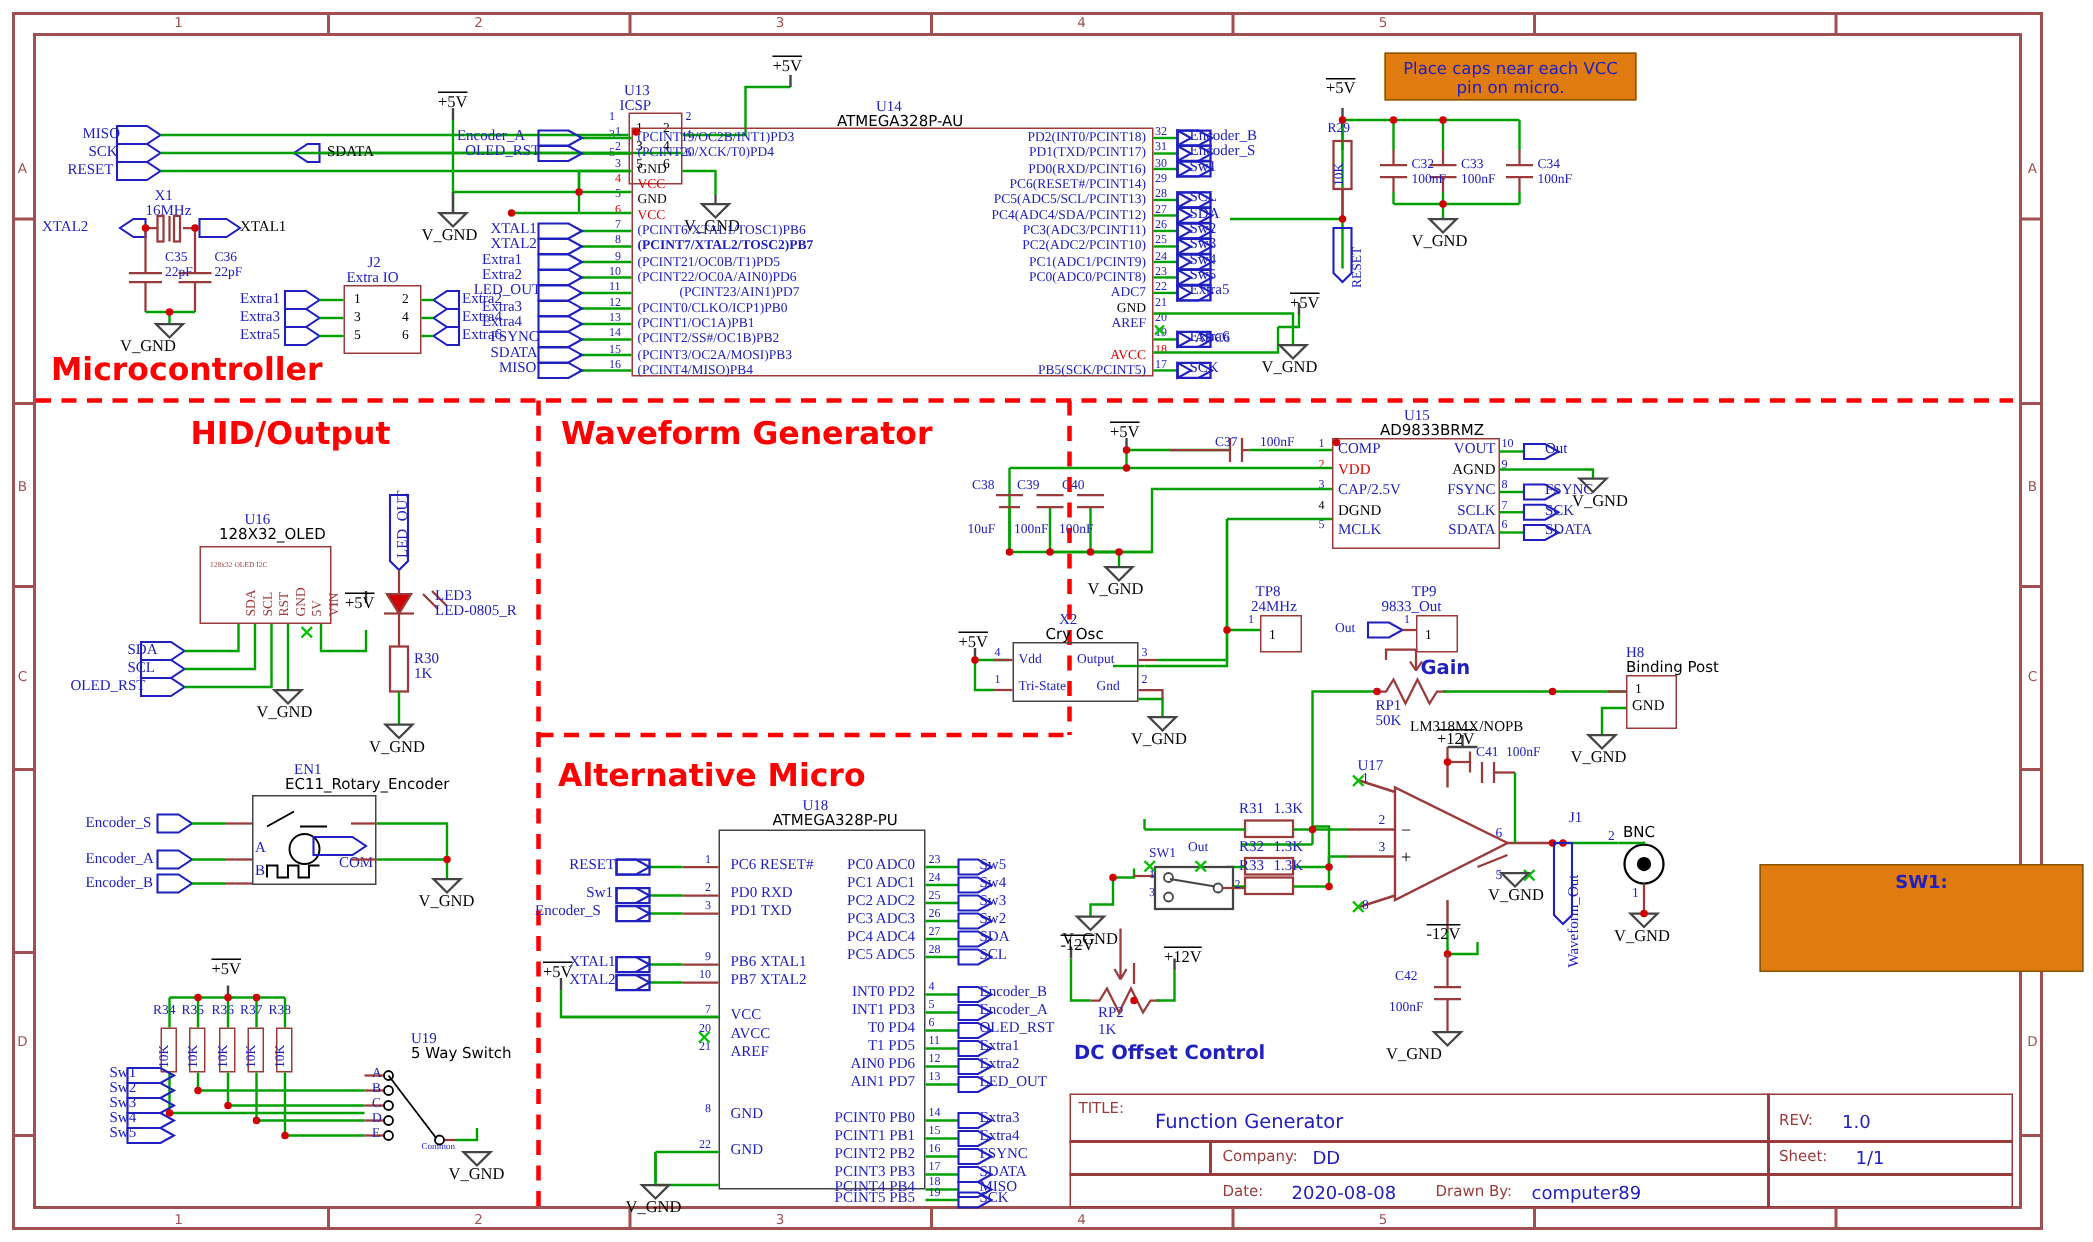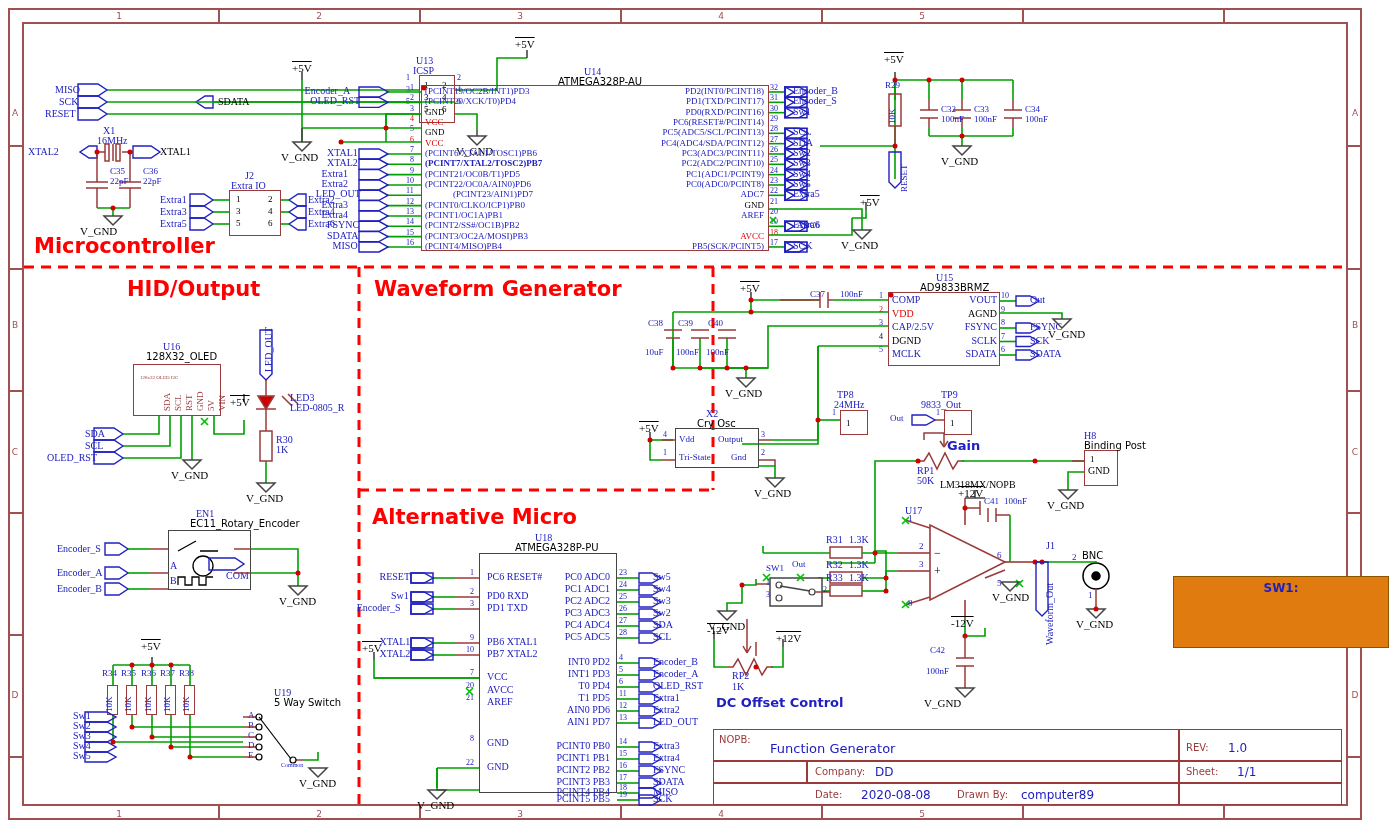--- a/index.html
+++ b/index.html
@@ -90,20 +90,23 @@
     <line x1="359" y1="267" x2="359" y2="805" stroke="#FF0000" stroke-width="3" stroke-dasharray="10,7"></line>
     <line x1="713" y1="267" x2="713" y2="490" stroke="#FF0000" stroke-width="3" stroke-dasharray="10,7"></line>
     <line x1="359" y1="490" x2="713" y2="490" stroke="#FF0000" stroke-width="3" stroke-dasharray="10,7"></line>
   </svg>
 
   <div class="sec" style="left:34px;top:234px;">Microcontroller</div>
   <div class="sec" style="left:127px;top:277px;">HID/Output</div>
   <div class="sec" style="left:374px;top:277px;">Waveform Generator</div>
   <div class="sec" style="left:372px;top:505px;">Alternative Micro</div>
 
+  <div class="note" style="left:923px;top:35px;width:168px;height:32px;padding-top:3px;font-size:11px;line-height:13px;">
+    <span id="note1"><div>Place caps near each VCC</div><div>pin on micro.</div></span>
+  </div>
 
   <div class="note" style="left:1173px;top:576px;width:216px;height:72px;padding-top:4px;font-size:11px;line-height:14px;">
     <div style="font-weight:bold;font-size:12px;">SW1:</div>
   </div>
 
   <div class="box" style="left:419px;top:75px;width:36px;height:48px;"></div>
   <div class="t blue f10" style="left:416px;top:55px;">U13</div>
   <div class="t blue f10" style="left:413px;top:65px;">ICSP</div>
   <div class="t black f9" style="left:424px;top:80px;">1</div>
   <div class="t black f9" style="left:442px;top:80px;">2</div>
@@ -1248,21 +1251,21 @@
   <div class="t blue f9" style="left:1088px;top:590px;">1</div>
   <div class="vlabel t blue f10" style="left:1044px;top:645px;transform:rotate(-90deg);">Waveform_Out</div>
   <div class="t black f11" style="left:1076px;top:618px;">V_GND</div>
 
   <div class="titleblk" style="left:713px;top:729px;width:629px;height:76px;"></div>
   <div class="tline" style="left:713px;top:760px;width:629px;height:1.5px;"></div>
   <div class="tline" style="left:713px;top:782px;width:629px;height:1.5px;"></div>
   <div class="tline" style="left:1178px;top:729px;width:1.5px;height:76px;"></div>
   <div class="tline" style="left:806px;top:760px;width:1.5px;height:22px;"></div>
 
-  <div class="tb brn f10" style="left:719px;top:734px;">NOPB:</div>
+  <div class="tb brn f10" style="left:719px;top:734px;">TITLE:</div>
   <div class="tb blue f13" style="left:770px;top:741px;">Function Generator</div>
   <div class="tb brn f10" style="left:1186px;top:742px;">REV:</div>
   <div class="tb blue f12" style="left:1228px;top:741px;">1.0</div>
   <div class="tb brn f10" style="left:815px;top:766px;">Company:</div>
   <div class="tb blue f12" style="left:875px;top:765px;">DD</div>
   <div class="tb brn f10" style="left:1186px;top:766px;">Sheet:</div>
   <div class="tb blue f12" style="left:1237px;top:765px;">1/1</div>
   <div class="tb brn f10" style="left:815px;top:789px;">Date:</div>
   <div class="tb blue f12" style="left:861px;top:788px;">2020-08-08</div>
   <div class="tb brn f10" style="left:957px;top:789px;">Drawn By:</div>

